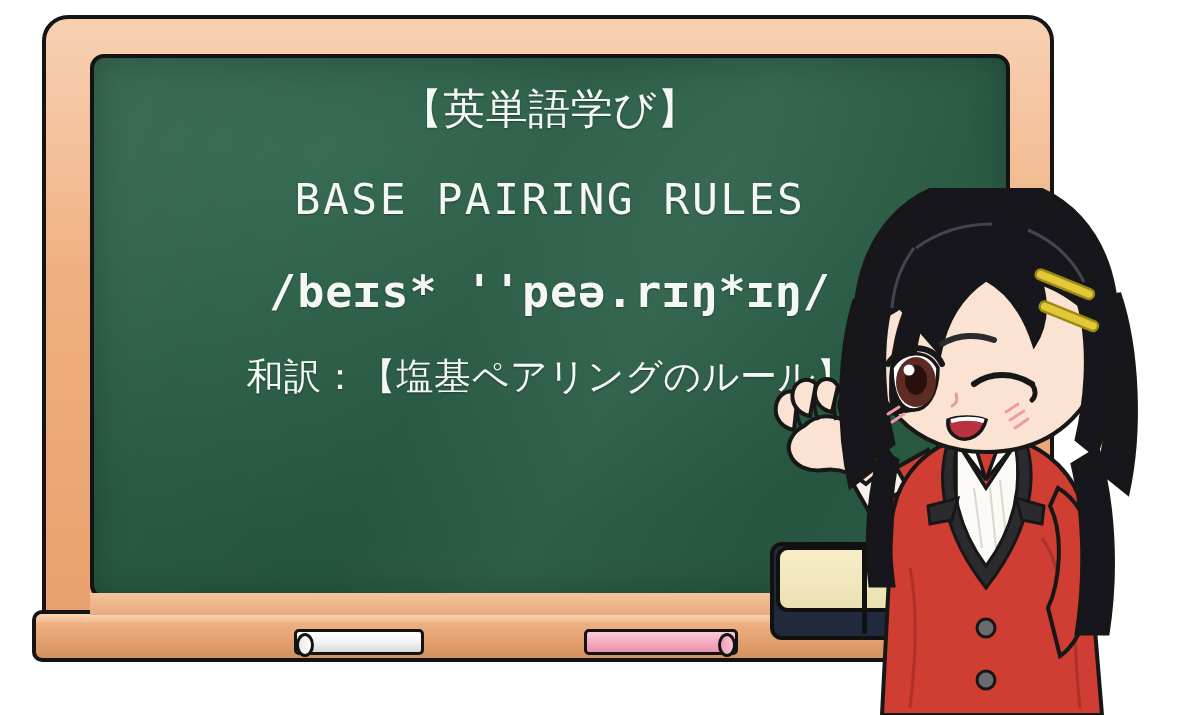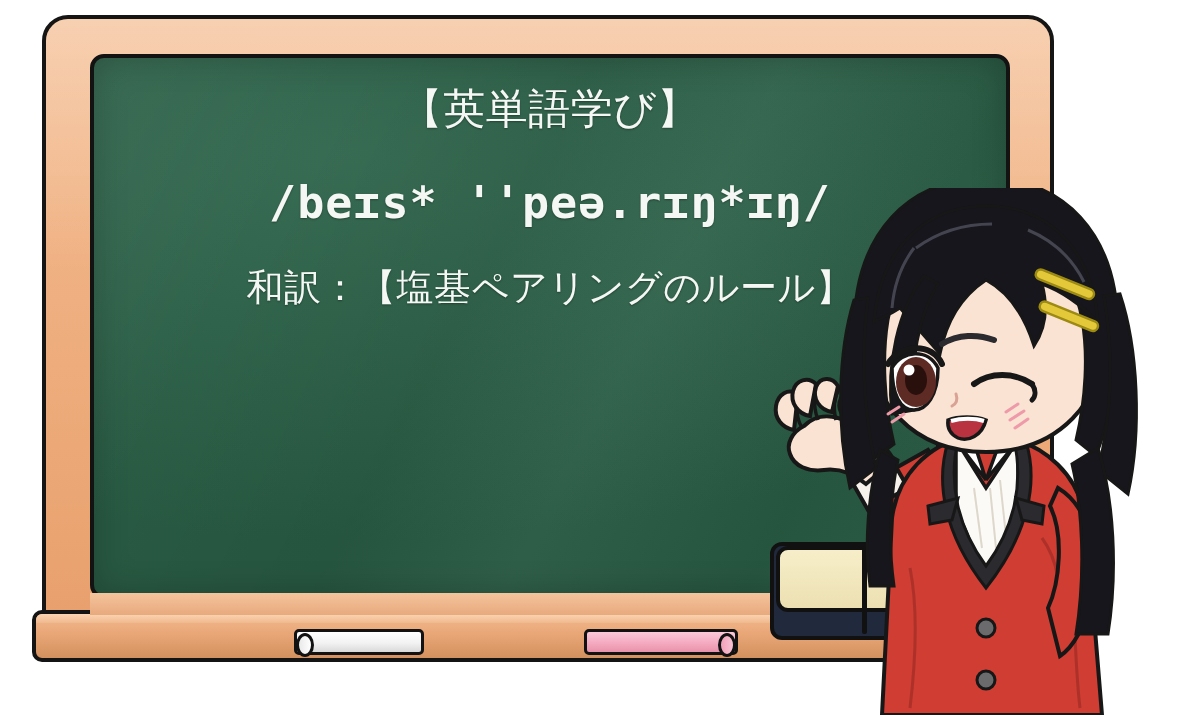--- a/index.html
+++ b/index.html
@@ -158,20 +158,21 @@
     </div>
 
     <div class="chalk-shelf"></div>
 
     <div class="board">
       <div class="board-tex"></div>
       <div class="board-inner-shadow"></div>
 
       <div class="board-text">
         <div class="tx-title">【英単語学び】</div>
+        <div class="tx-word">BASE PAIRING RULES</div>
         <div class="tx-ipa">/beɪs* ''peə.rɪŋ*ɪŋ/</div>
         <div class="tx-ja">和訳：【塩基ペアリングのルール】</div>
       </div>
     </div>
 
     <div class="tray">
       <div class="tray-lip"></div>
     </div>
 
     <div class="chalk white"></div>

